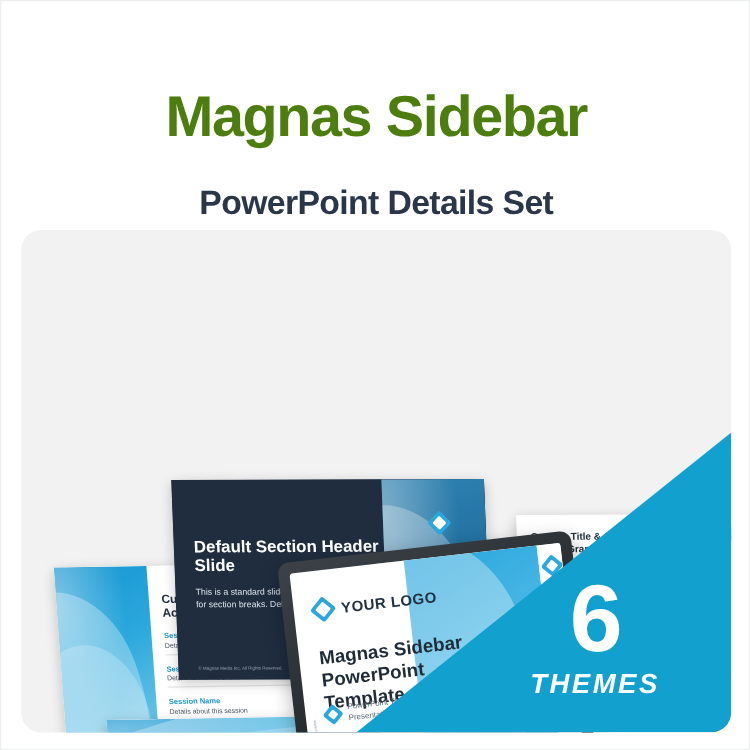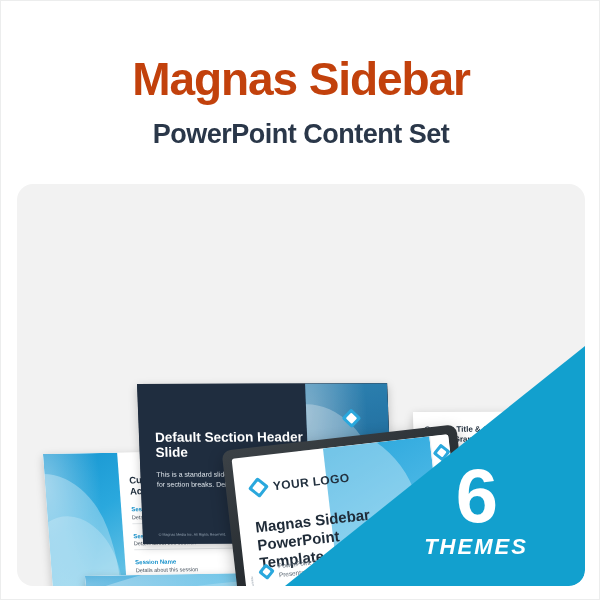--- a/index.html
+++ b/index.html
@@ -7,23 +7,23 @@
     width:600px;height:600px;overflow:hidden;
     background:#ffffff;
     font-family:"Liberation Sans", sans-serif;
     -webkit-font-smoothing:antialiased;
   }
   #root{position:relative;width:600px;height:600px;box-sizing:border-box;border:1px solid #eceded;overflow:hidden;background:#fff;}
 
   
   .header{position:absolute;left:0;top:0;width:600px;text-align:center;}
   .title{
-    margin:0;padding-top:52px;
+    margin:14px;padding-top:52px;
     font-size:46px;line-height:52px;font-weight:bold;
-    letter-spacing:-1.1px;color:#c2410c;
+    letter-spacing:-1.1px;color:#4d7c0f;
   }
   .subtitle{
     margin:0;padding-top:14px;
     font-size:27px;line-height:31px;font-weight:bold;
     letter-spacing:-0.5px;color:#2a3749;
   }
 
   
   .stage{
     position:absolute;left:16px;top:183px;width:568px;height:402px;
@@ -156,21 +156,21 @@
   .lp-sub{font-size:6.4px;line-height:8.6px;color:#5a6672;}
   .lp-sidetext{position:absolute;left:5px;bottom:10px;font-size:3.4px;color:#9aa5b0;writing-mode:vertical-rl;white-space:nowrap;}
 </style>
 </head>
 <body>
 
 <div id="root">
 
   <div class="header">
     <h1 class="title">Magnas Sidebar</h1>
-    <h2 class="subtitle">PowerPoint Content Set</h2>
+    <h2 class="subtitle">PowerPoint Details Set</h2>
   </div>
 
   <div class="stage">
 
     <div class="slide" id="slideA">
       <div class="sheet"></div>
       <div class="wave">
           <span class="w2"></span>
         </div>
       <div class="sA-title">Custom Title &amp; Content Left Accent Graphic Example</div>

